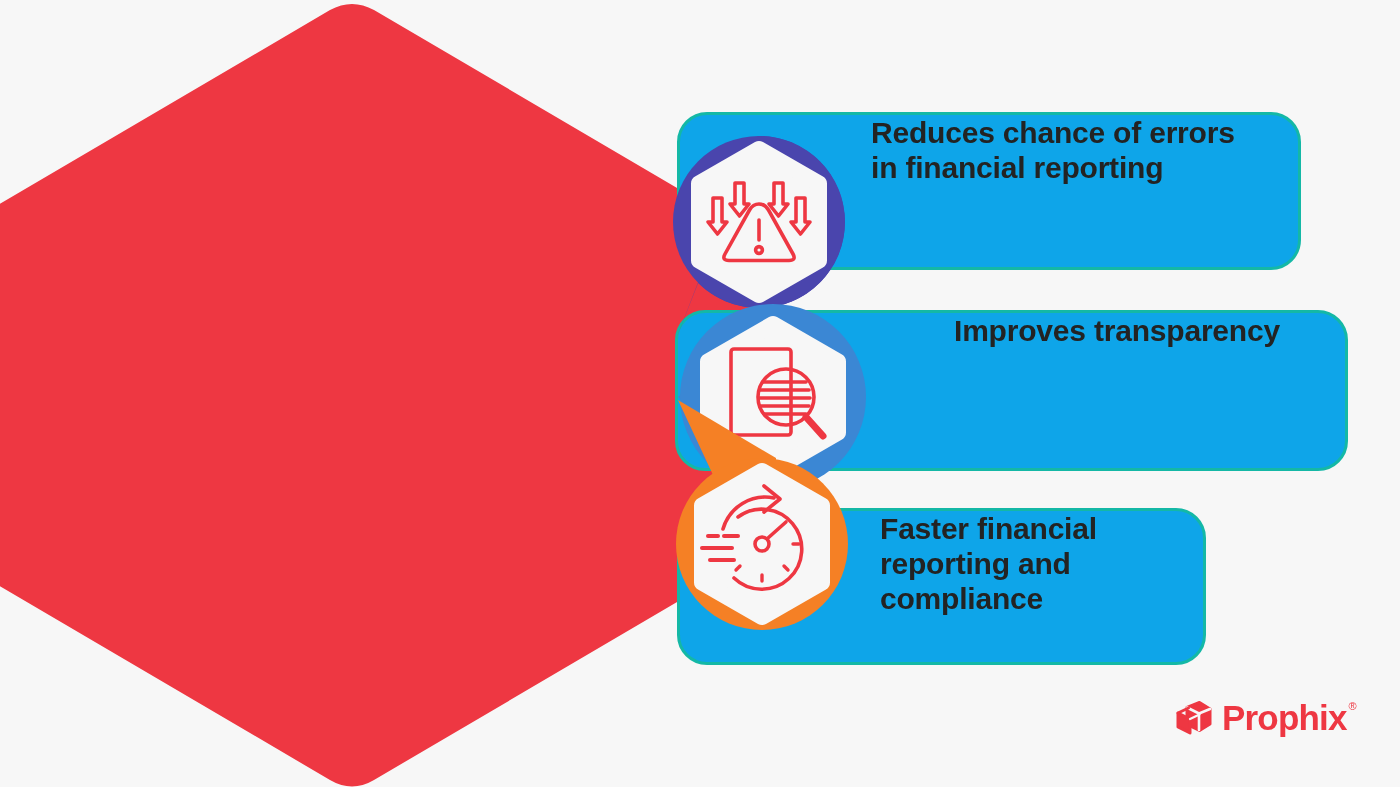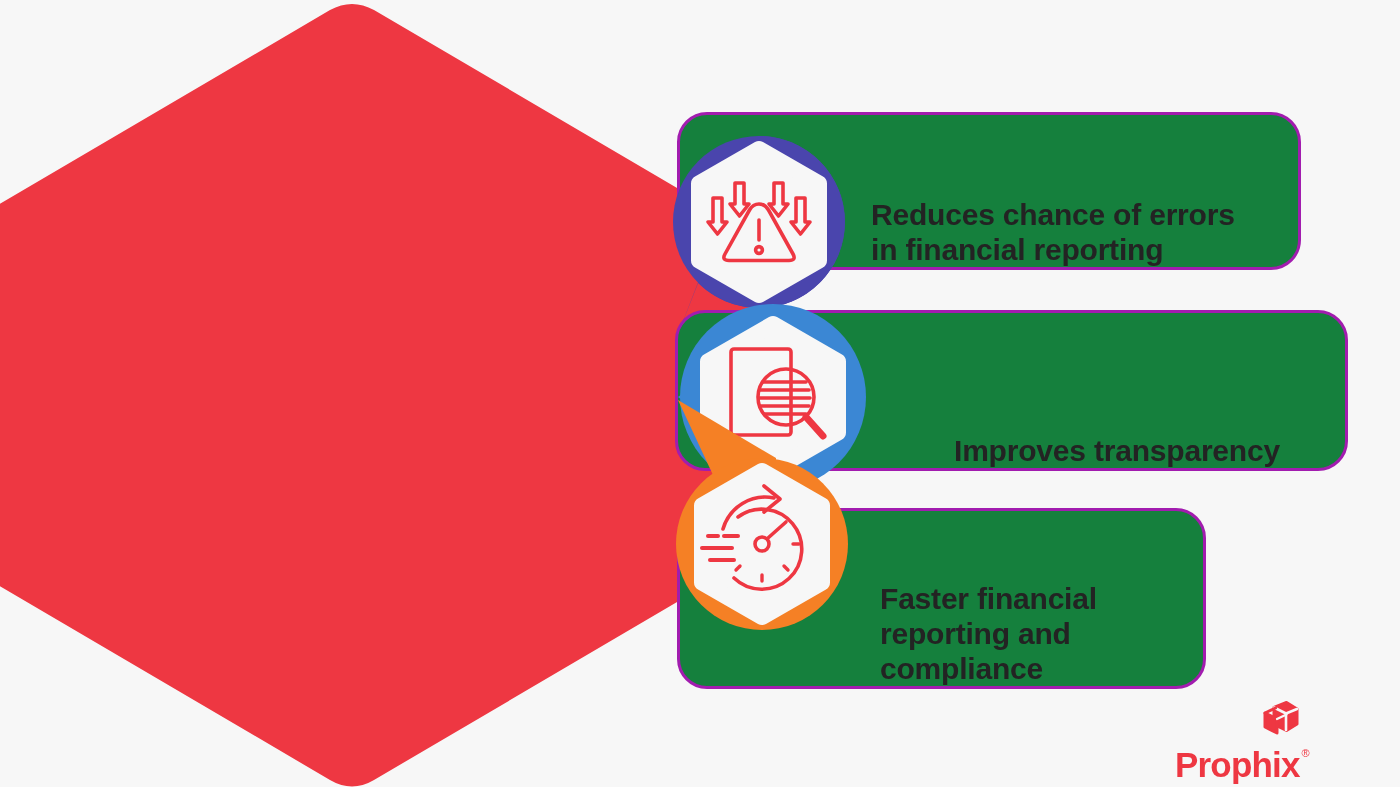--- a/index.html
+++ b/index.html
@@ -47,31 +47,31 @@
     font-weight: bold;
     line-height: 0.97;
     letter-spacing: -1.5px;
     text-shadow: 2px 3px 4px rgba(120, 10, 18, 0.22);
     white-space: nowrap;
   }
 
   
   .card {
     position: absolute;
-    background: #15803d;
-    border: 3px solid #a21caf;
+    background: #0ea5e9;
+    border: 3px solid #14b8a6;
     border-radius: 30px;
     box-sizing: border-box;
     display: flex;
-    align-items: flex-end;
+    align-items: flex-start;
     z-index: 4;
   }
   #card-1 { left: 677px; top: 112px;  width: 624px; height: 158px; }
   #card-2 { left: 675px; top: 310px;  width: 673px; height: 161px; }
-  #card-3 { left: 677px; top: 508px;  width: 529px; height: 181px; }
+  #card-3 { left: 677px; top: 508px;  width: 529px; height: 157px; }
 
   .card-text {
     color: #232323;
     font-size: 30px;
     font-weight: bold;
     line-height: 1.17;
     letter-spacing: -0.2px;
     white-space: pre-line;
   }
   #card-1 .card-text { margin-left: 191px; }
@@ -87,24 +87,23 @@
   #pin-1 { left: 673px; top: 136px; width: 172px; height: 206px; }
   #pin-2 { left: 676px; top: 304px; width: 190px; height: 186px; }
   #pin-3 { left: 676px; top: 398px; width: 172px; height: 232px; }
 
   
   #logo {
     position: absolute;
     left: 1175px;
     top: 700px;
     display: flex;
-    align-items: flex-end;
+    align-items: flex-start;
     gap: 9px;
     z-index: 6;
-    flex-direction: column;
   }
   #logo-wordmark {
     color: #ee3742;
     font-size: 35px;
     font-weight: bold;
     letter-spacing: -0.8px;
     line-height: 1;
     position: relative;
   }
   #logo-tm {

